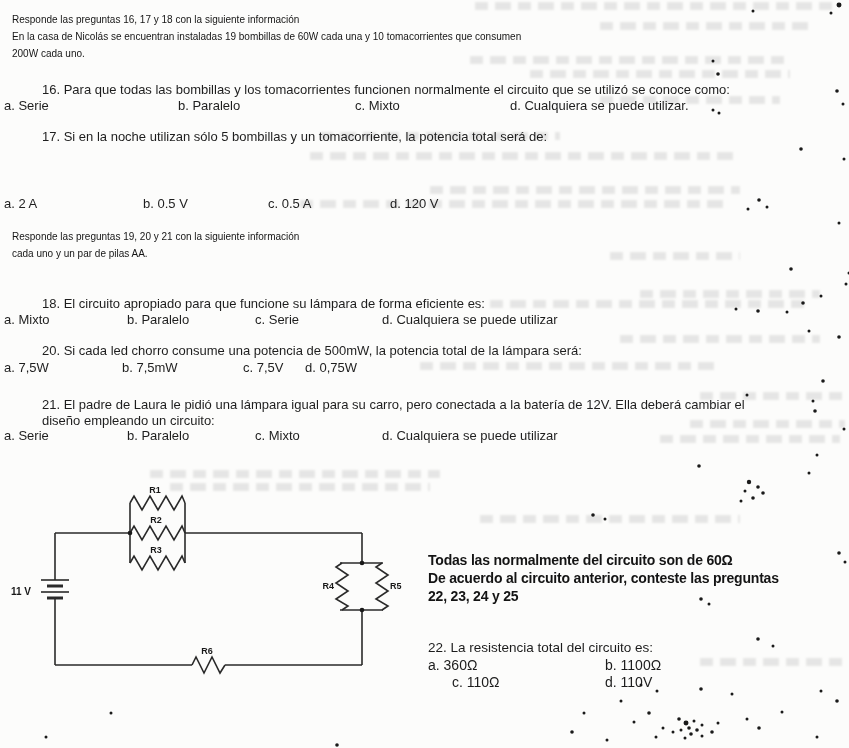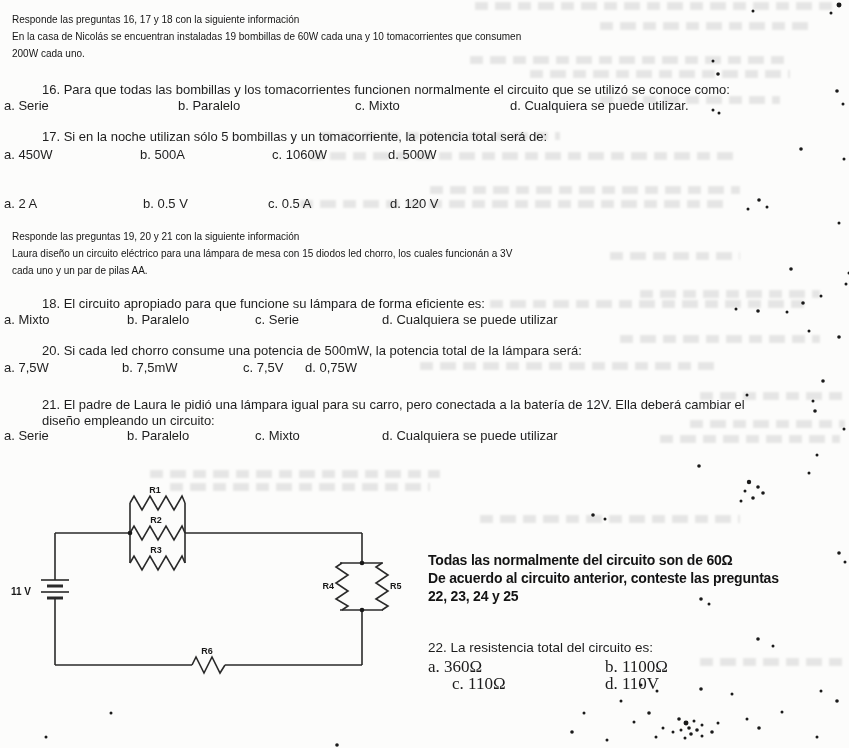--- a/index.html
+++ b/index.html
@@ -9,21 +9,21 @@
     background:#fcfcfb;
     font-family:"Liberation Sans", sans-serif;
     color:#1b1b1b;
   }
   .bold-block { position:absolute; left:12px; font-size:10px; font-weight:400; line-height:17px; white-space:nowrap; color:#151515; }
   .qtext { position:absolute; left:4px; font-size:13px; font-weight:400; line-height:16px; white-space:nowrap; color:#1e1e1e;margin-left:38px; }
   .optrow { position:absolute; left:0; width:775px; height:17px; font-size:13px; color:#1e1e1e; }
   .optrow span { position:absolute; white-space:nowrap; }
   .note-block { position:absolute; left:428px; font-size:14px; font-weight:700; line-height:18px; white-space:nowrap; color:#141414; letter-spacing:-0.2px; }
   .q22text { position:absolute; left:428px; font-size:13.5px; white-space:nowrap; color:#1c1c1c; }
-  .q22row { position:absolute; left:0; width:849px; height:17px; font-size:17px; color:#1c1c1c;font-family:Liberation Serif, serif; }
+  .q22row { position:absolute; left:0; width:849px; height:17px; font-size:14px; color:#1c1c1c; }
   .q22row span { position:absolute; white-space:nowrap; }
   svg text { font-family:"Liberation Sans", sans-serif; font-weight:700; fill:#191919; }
   .ghost { position:absolute; height:8px; opacity:.20; filter:blur(1.3px); pointer-events:none;
     background:repeating-linear-gradient(90deg,#8f8f8f 0 13px,transparent 13px 20px,#8f8f8f 20px 36px,transparent 36px 43px); }
   .specks { position:absolute; left:0; top:0; width:2px; height:2px; border-radius:50%; background:transparent; pointer-events:none;
     box-shadow:
       838px 4px 0 1.5px #1a1a1a, 752px 10px 0 .5px #1a1a1a, 830px 12px 0 .5px #1a1a1a,
       712px 60px 0 .5px #1a1a1a, 717px 73px 0 .8px #1a1a1a, 836px 90px 0 .8px #1a1a1a,
       842px 103px 0 .5px #1a1a1a, 712px 109px 0 .5px #1a1a1a, 718px 112px 0 .5px #1a1a1a,
       800px 148px 0 .8px #1a1a1a, 843px 158px 0 .5px #1a1a1a, 758px 199px 0 .8px #1a1a1a,
@@ -87,37 +87,30 @@
 
   <div class="qtext" style="top:82px">16. Para que todas las bombillas y los tomacorrientes funcionen normalmente el circuito que se utilizó se conoce como:</div>
   <div class="optrow" style="top:98px">
     <span style="left:4px">a. Serie</span>
     <span style="left:178px">b. Paralelo</span>
     <span style="left:355px">c. Mixto</span>
     <span style="left:510px">d. Cualquiera se puede utilizar.</span>
   </div>
 
   <div class="qtext" style="top:129px">17. Si en la noche utilizan sólo 5 bombillas y un tomacorriente, la potencia total será de:</div>
-  <div class="optrow" style="top:147px">
-    <span style="left:4px">a. 450W</span>
-    <span style="left:140px">b. 500A</span>
-    <span style="left:272px">c. 1060W</span>
-    <span style="left:388px">d. 500W</span>
-  </div>
 
   <div class="optrow" style="top:196px">
     <span style="left:4px">a. 2 A</span>
     <span style="left:143px">b. 0.5 V</span>
     <span style="left:268px">c. 0.5 A</span>
     <span style="left:390px">d. 120 V</span>
   </div>
 
   <div class="bold-block" style="top:228px">
     <div>Responde las preguntas 19, 20 y 21 con la siguiente información</div>
-    <div>Laura diseño un circuito eléctrico para una lámpara de mesa con 15 diodos led chorro, los cuales funcionán a 3V</div>
     <div>cada uno y un par de pilas AA.</div>
   </div>
 
   <div class="qtext" style="top:296px">18. El circuito apropiado para que funcione su lámpara de forma eficiente es:</div>
   <div class="optrow" style="top:312px">
     <span style="left:4px">a. Mixto</span>
     <span style="left:127px">b. Paralelo</span>
     <span style="left:255px">c. Serie</span>
     <span style="left:382px">d. Cualquiera se puede utilizar</span>
   </div>

